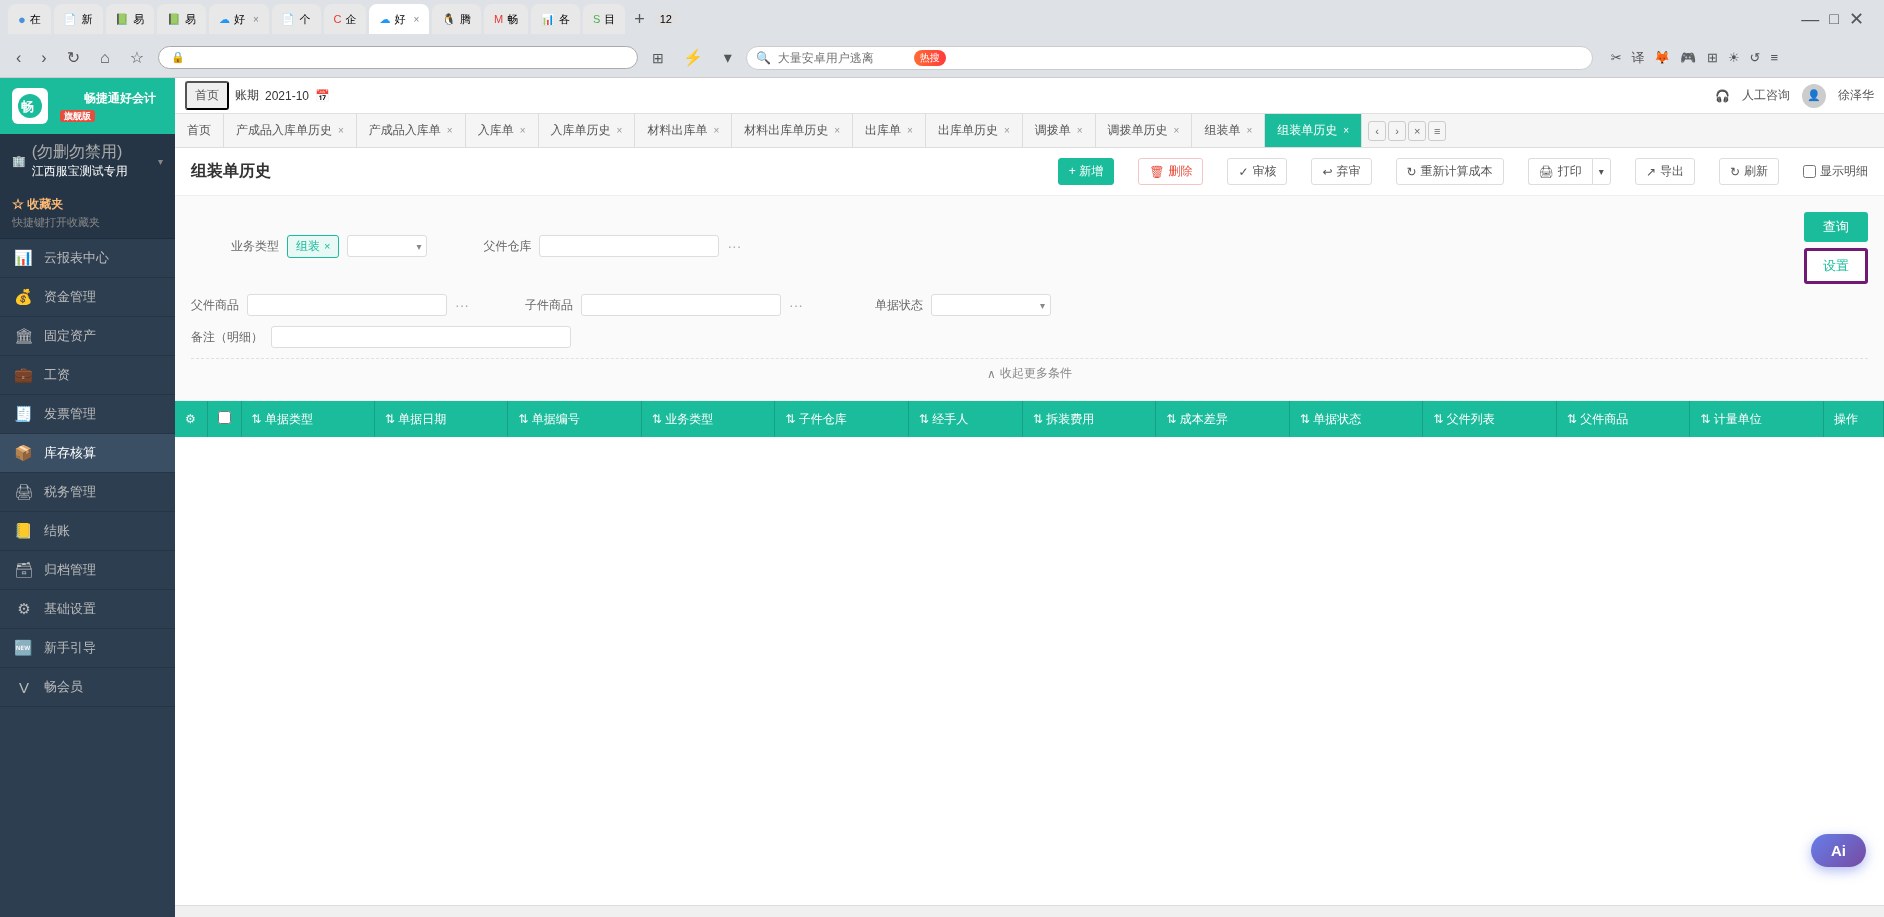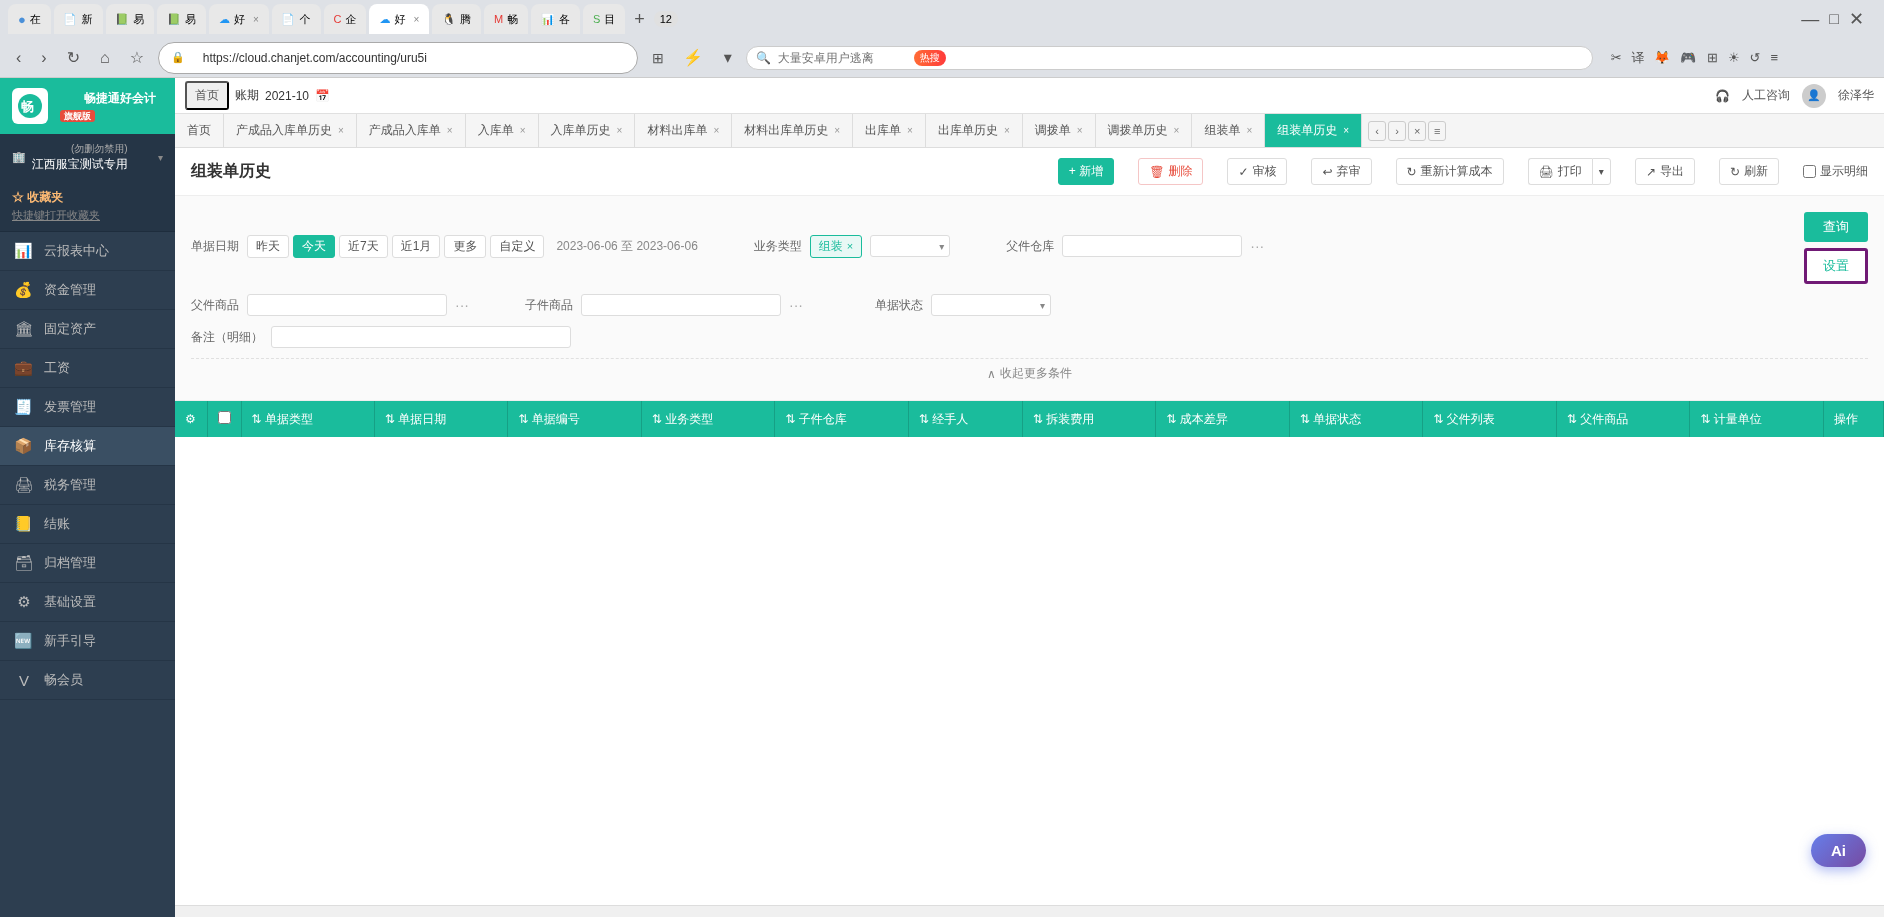--- a/index.html
+++ b/index.html
@@ -27,21 +27,21 @@
     
     .sidebar { width: 175px; background: #2d3e50; color: #ccc; display: flex; flex-direction: column; flex-shrink: 0; }
     .sidebar-logo { background: #1abc9c; padding: 10px 12px; display: flex; align-items: center; gap: 8px; color: #fff; font-size: 13px; font-weight: bold; }
     .sidebar-logo-icon { width: 36px; height: 36px; background: #fff; border-radius: 6px; display: flex; align-items: center; justify-content: center; }
     .sidebar-logo-icon svg { width: 28px; height: 28px; }
     .sidebar-tag { background: #e74c3c; color: #fff; font-size: 9px; padding: 1px 4px; border-radius: 3px; margin-left: 4px; }
     .sidebar-account { background: #253546; padding: 8px 12px; font-size: 11px; color: #aaa; display: flex; align-items: center; gap: 6px; cursor: pointer; }
     .sidebar-account-name { color: #fff; font-size: 12px; }
     .sidebar-favorites { padding: 8px 12px; background: #253546; border-bottom: 1px solid #1e2d3d; }
     .favorites-title { color: #fdba74; font-size: 12px; font-weight: bold; }
-    .favorites-subtitle { color: #888; font-size: 11px; margin-top: 2px; text-decoration: underline; }
+    .favorites-subtitle { color: #888; font-size: 11px; margin-top: 2px; }
     .sidebar-menu { flex: 1; overflow-y: auto; }
     .sidebar-item { display: flex; align-items: center; gap: 10px; padding: 10px 14px; cursor: pointer; color: #bbb; font-size: 13px; border-bottom: 1px solid #253546; }
     .sidebar-item-icon { font-size: 15px; width: 20px; text-align: center; }
 
     
     .main-content { flex: 1; display: flex; flex-direction: column; overflow: hidden; }
 
     
     .top-toolbar { background: #fff; border-bottom: 1px solid #e0e0e0; padding: 0 10px; height: 36px; display: flex; align-items: center; gap: 6px; flex-shrink: 0; }
     .top-toolbar-btn { display: flex; align-items: center; gap: 4px; padding: 4px 8px; font-size: 12px; color: #555; cursor: pointer; border-radius: 3px; }
@@ -180,21 +180,20 @@
 </div>
 
 <div class="address-bar-row">
   <button class="nav-btn">‹</button>
   <button class="nav-btn">›</button>
   <button class="nav-btn">↻</button>
   <button class="nav-btn">⌂</button>
   <button class="nav-btn">☆</button>
   <div style="display:flex;align-items:center;gap:4px;background:#fff;border:1px solid #aaa;border-radius:20px;padding:4px 12px;flex:1;max-width:480px;">
     <span style="color:#4caf50;font-size:11px;">🔒</span>
-    <input class="address-input" style="flex: 1 1 0%; border: none; outline: none; font-size: 12px;" value="https://cloud.chanjet.com/accounting/uru5i">
   </div>
   <button class="nav-btn" style="font-size:14px;">⊞</button>
   <button class="nav-btn">⚡</button>
   <button class="nav-btn">▾</button>
   <div class="search-bar">
     <span>🔍</span>
     <input type="text" style="border: none; outline: none; font-size: 12px; width: 130px;" placeholder="大量安卓用户逃离">
     <span class="hot-badge">热搜</span>
   </div>
   <div class="toolbar-icons">
@@ -220,21 +219,21 @@
           </svg>
       </div>
       <div>
         <div style="font-size:12px;margin-left:28px;">畅捷通好会计</div>
         <span class="sidebar-tag">旗舰版</span>
       </div>
     </div>
     <div class="sidebar-account">
       <span>🏢</span>
       <div>
-        <div style="font-size:10px;color:#aaa;text-align:right;">(勿删勿禁用)</div>
+        <div style="font-size:16px;color:#aaa;">(勿删勿禁用)</div>
         <div class="sidebar-account-name">江西服宝测试专用</div>
       </div>
       <span style="margin-left:auto;color:#888;font-size:10px;">▾</span>
     </div>
     <div class="sidebar-favorites">
       <div class="favorites-title">☆ 收藏夹</div>
       <div class="favorites-subtitle">快捷键打开收藏夹</div>
     </div>
     <div class="sidebar-menu">
       <div class="sidebar-item">
@@ -404,32 +403,20 @@
           </button>
           <label class="show-detail-cb">
             <input type="checkbox" style="">
             <span>显示明细</span>
           </label>
         </div>
       </div>
 
       <div class="filter-area">
         <div class="filter-row">
-          <div class="filter-field">
-            <span class="filter-label">单据日期</span>
-            <div class="filter-date-btns">
-              <button class="filter-date-btn">昨天</button>
-              <button class="filter-date-btn today">今天</button>
-              <button class="filter-date-btn">近7天</button>
-              <button class="filter-date-btn">近1月</button>
-              <button class="filter-date-btn">更多</button>
-              <button class="filter-date-btn">自定义</button>
-            </div>
-            <span class="filter-date-range">2023-06-06 至 2023-06-06</span>
-          </div>
 
           <div class="filter-field" style="margin-left:40px;">
             <span class="filter-label">业务类型</span>
             <div class="filter-tag">
               <span>组装</span>
               <span class="filter-tag-close">×</span>
             </div>
             <div class="filter-select-wrapper">
               <select class="filter-select">
                 <option></option>

